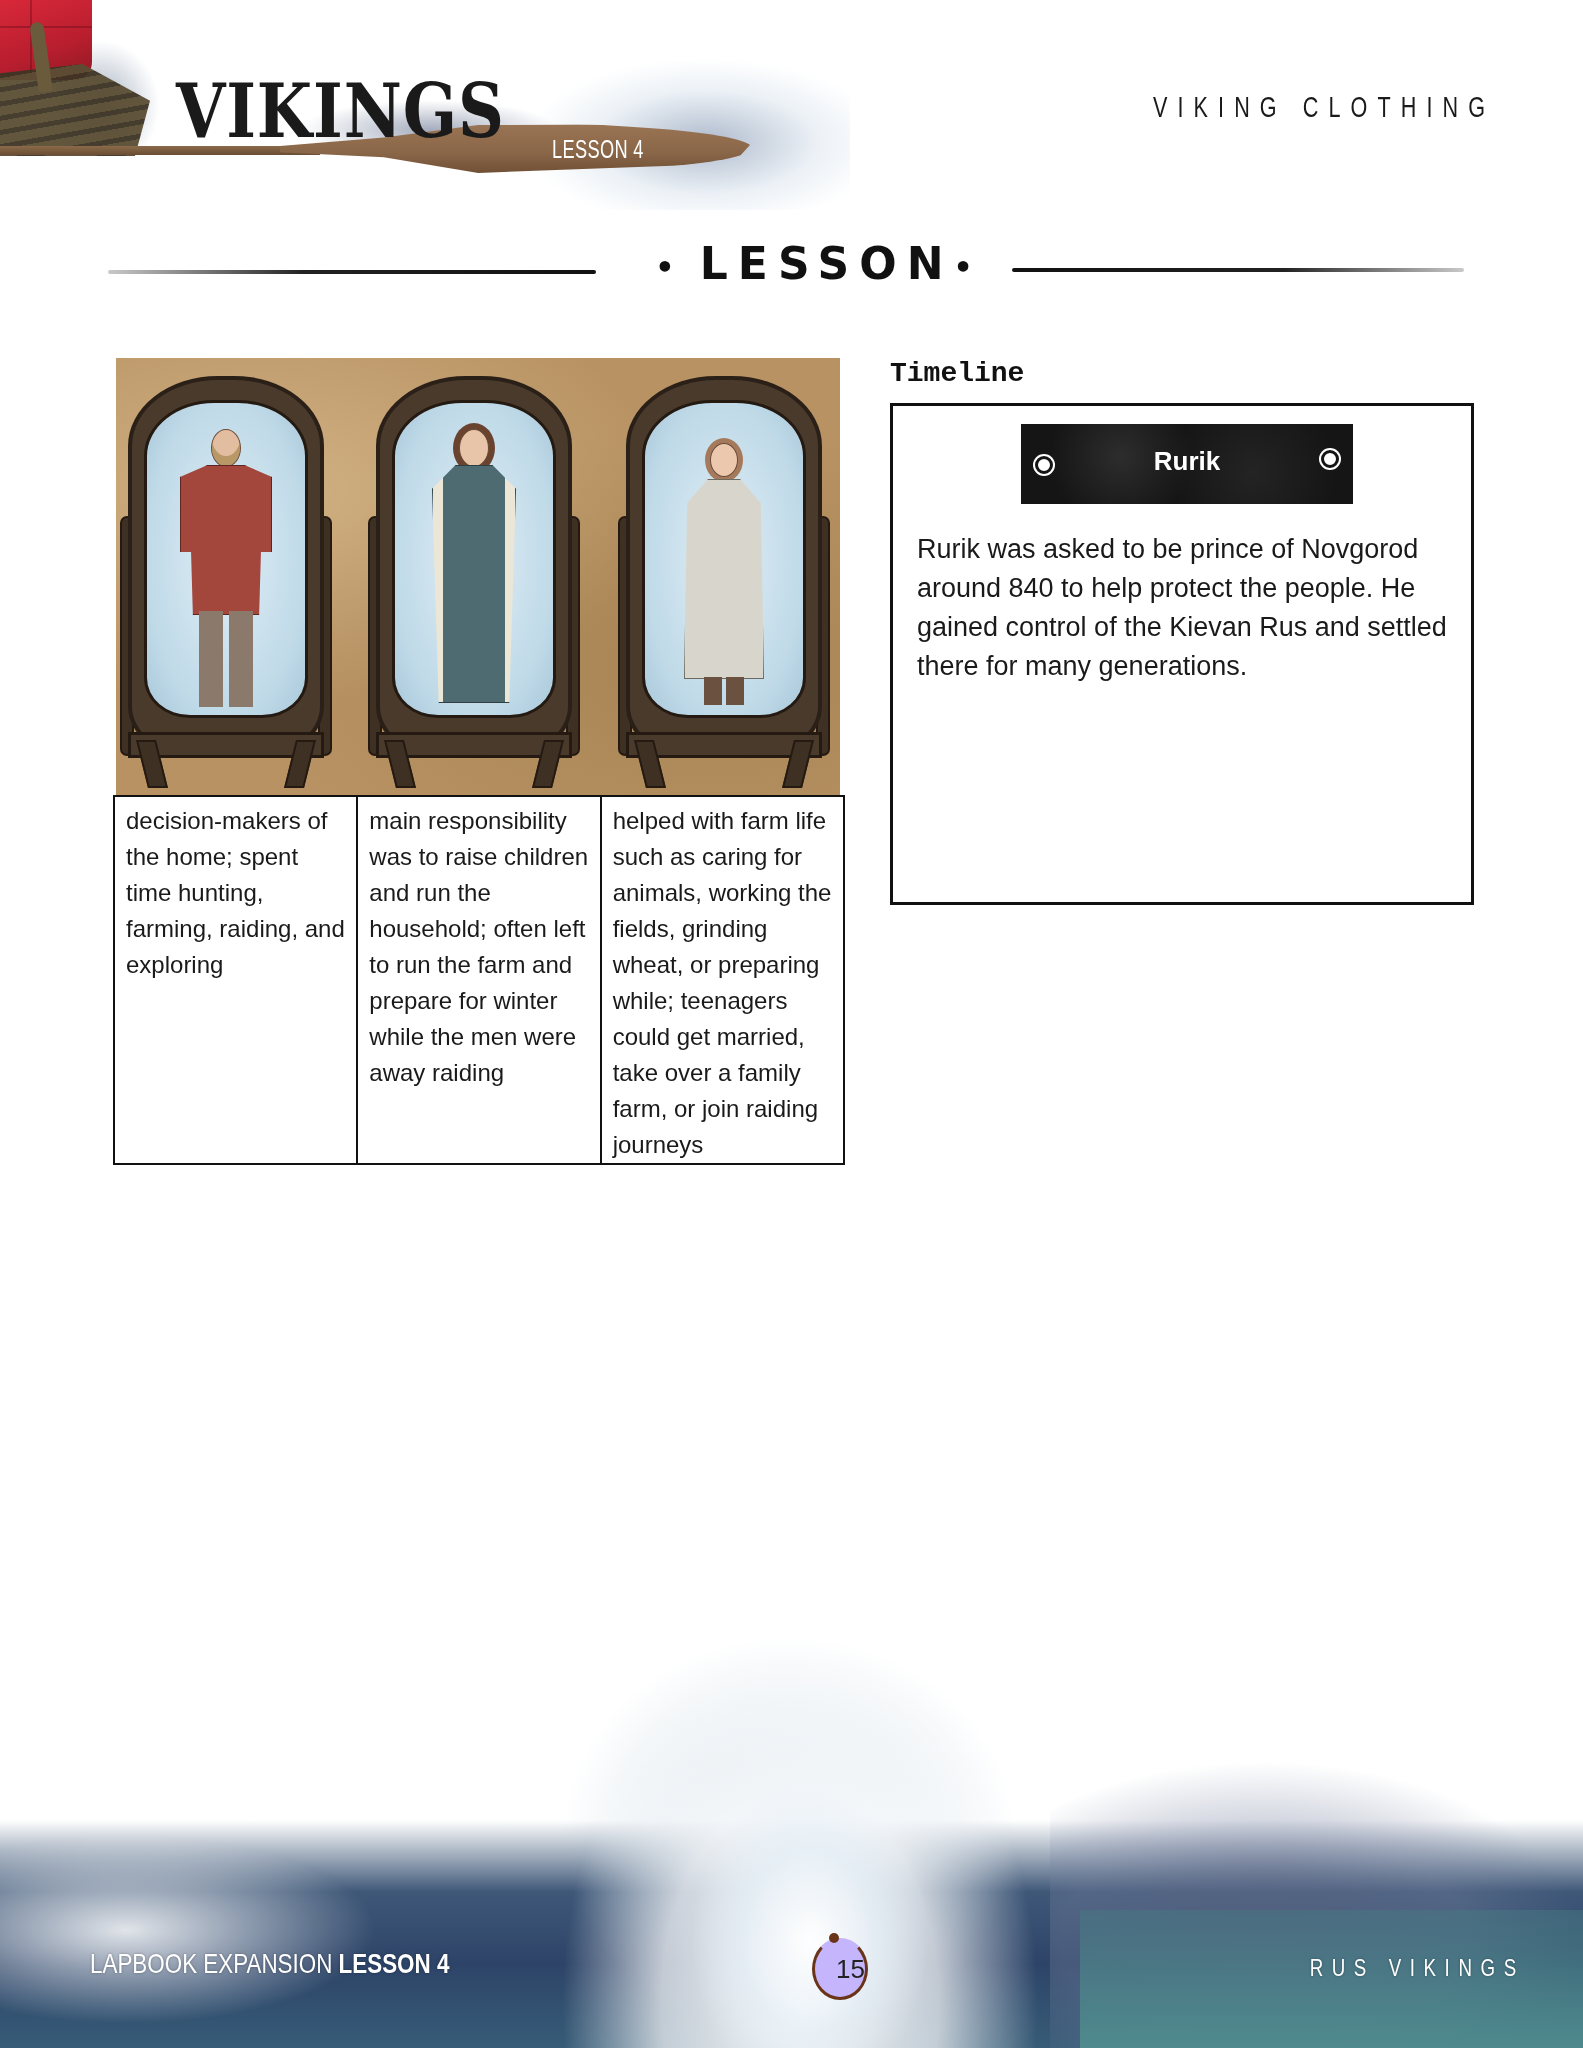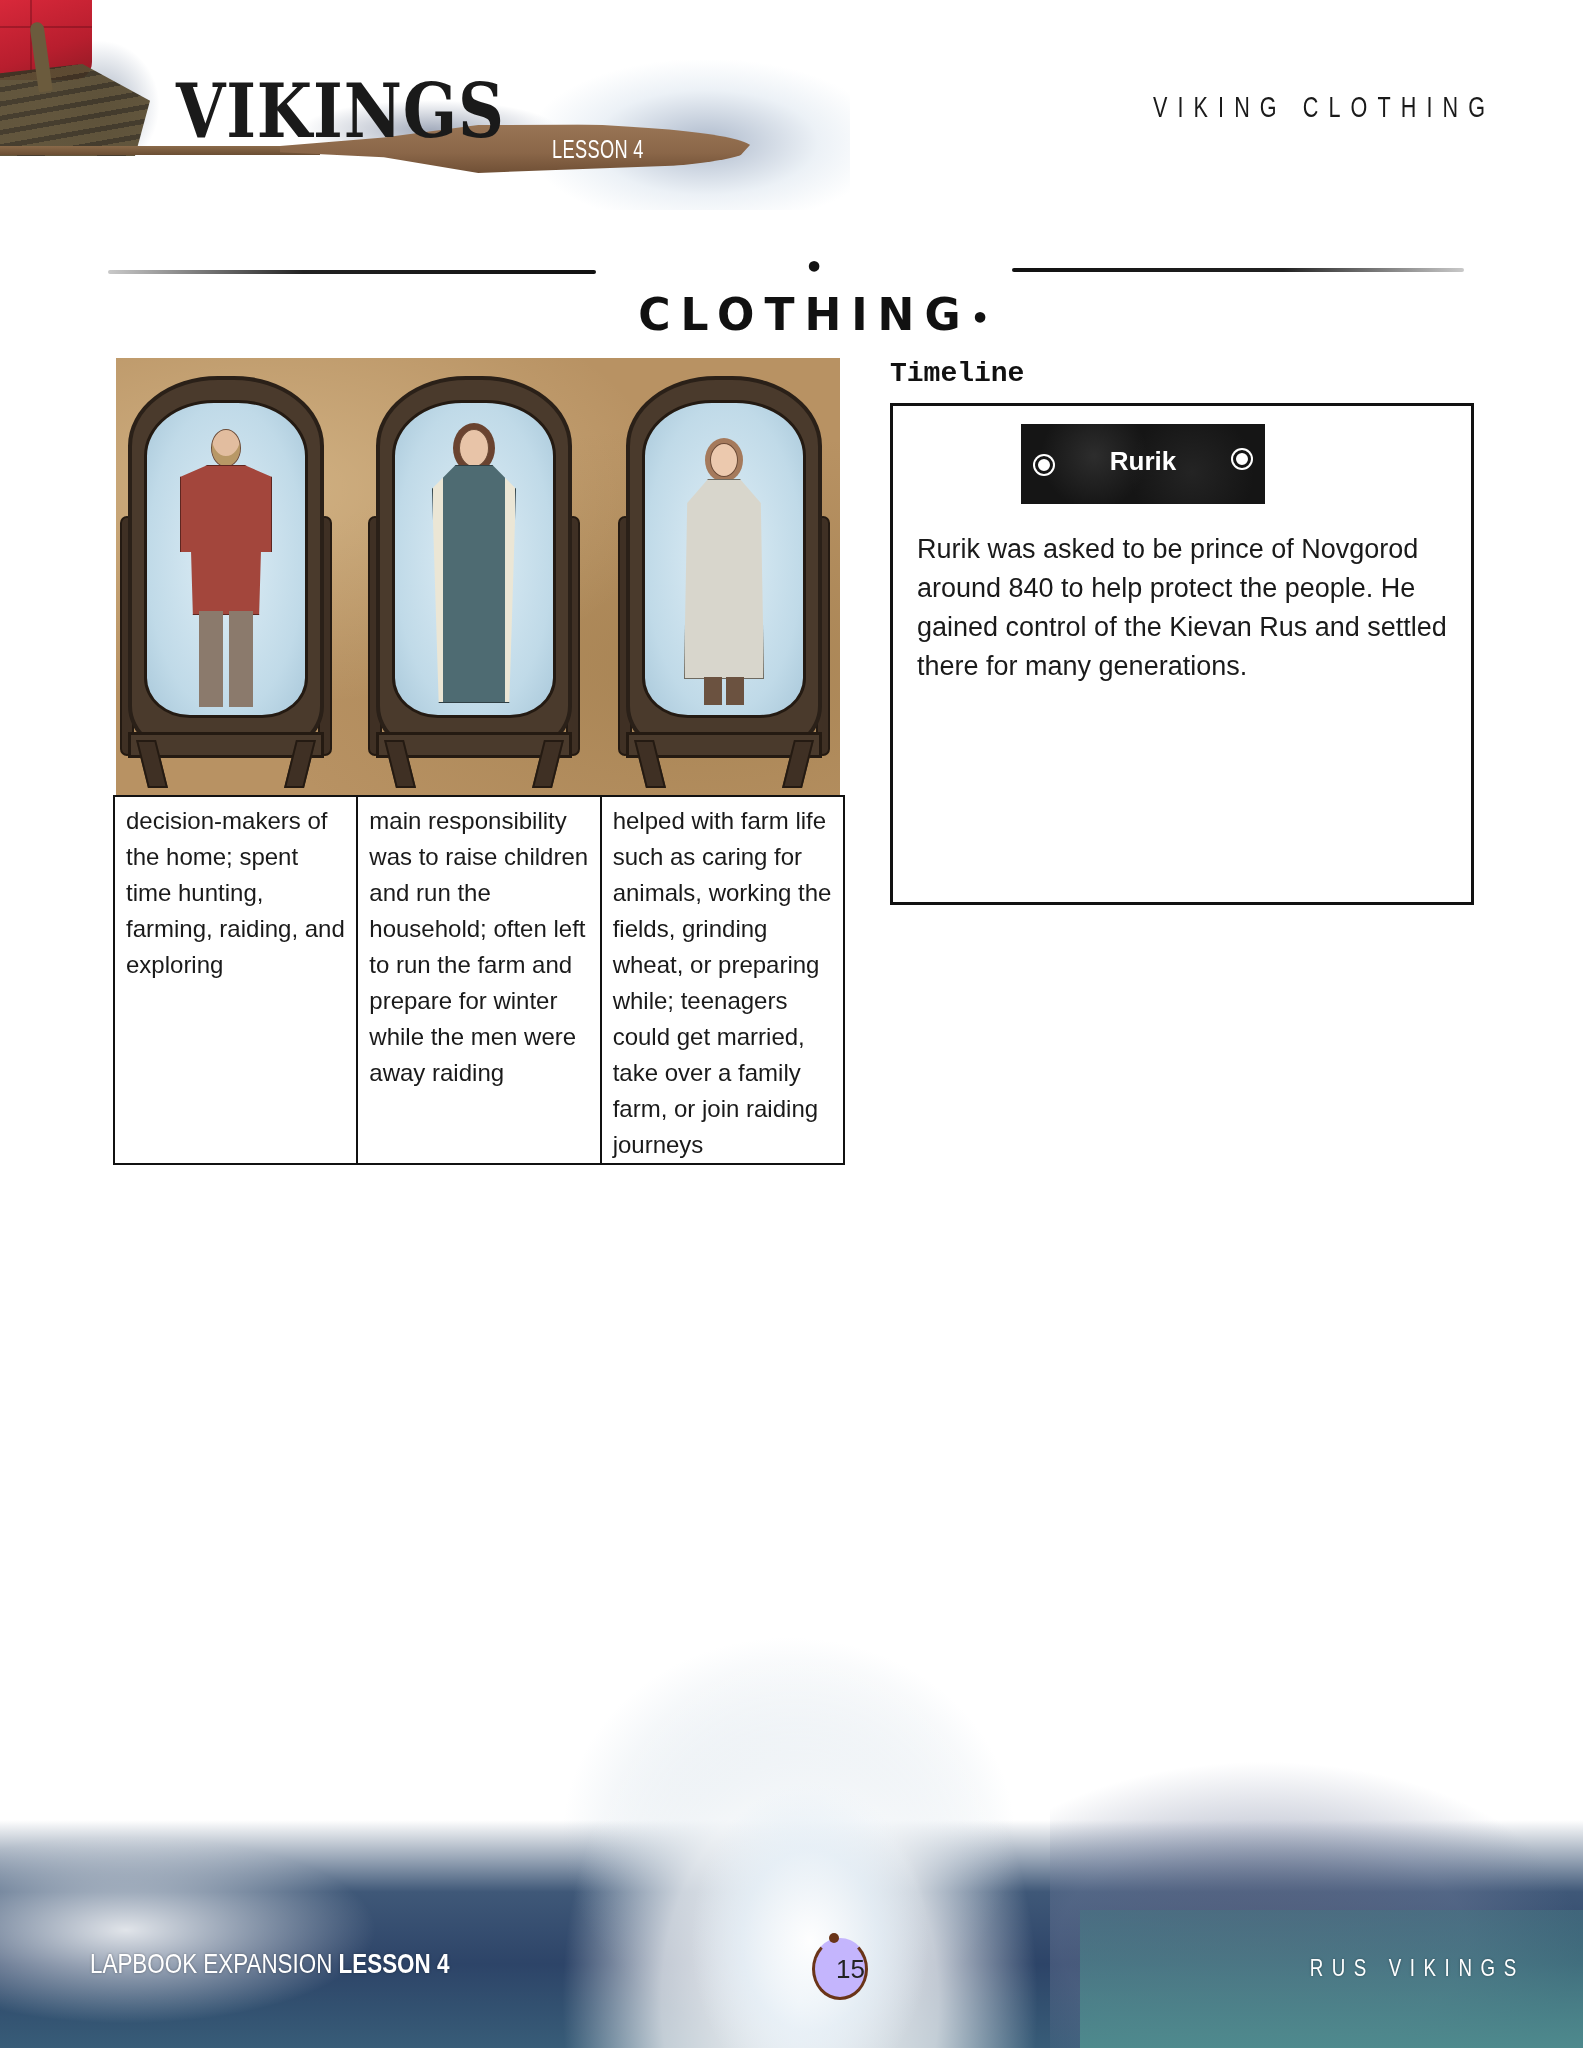--- a/index.html
+++ b/index.html
@@ -82,21 +82,21 @@
   .m3 .fig-body { top: 76px; width: 80px; height: 200px; background: #d8d6cc; border: 1px solid #6e6a60; clip-path: polygon(30% 0, 70% 0, 96% 12%, 100% 100%, 0 100%, 4% 12%); }
   .m3 .fig-legs { top: 274px; width: 40px; height: 28px; background: linear-gradient(90deg, #6b5240 45%, transparent 45% 55%, #6b5240 55%); }
 
   .roles-table { position: absolute; left: 113px; top: 795px; width: 732px; height: 288px; border-collapse: collapse; table-layout: fixed; background: #fff; }
   .roles-table td { border: 2.5px solid #111; vertical-align: top; padding: 6px 10px 0 11px;
     font-family: "Liberation Sans", sans-serif; font-size: 24px; line-height: 36px; color: #1a1a1a; font-weight: normal; }
 
   
   .timeline-label { position: absolute; left: 890px; top: 358px; font-family: Liberation Mono, monospace; font-weight: bold; font-size: 28px; color: #111; }
   .timeline-box { position: absolute; left: 890px; top: 403px; width: 584px; height: 502px; border: 3px solid #111; background: #fff; }
-  .plaque { position: absolute; left: 128px; top: 18px; width: 244px; height: 80px;
+  .plaque { position: absolute; left: 128px; top: 18px; width: 332px; height: 80px;
     background:
       radial-gradient(circle at 30% 40%, rgba(90,90,90,.35), transparent 30%),
       radial-gradient(circle at 70% 60%, rgba(70,70,70,.3), transparent 35%),
       #151515; }
   .plaque-hole { position: absolute; width: 18px; height: 18px; border-radius: 50%; background: #fff; border: 3px solid #151515; box-shadow: 0 0 0 2px #fff; }
   .plaque-hole.l { left: 14px; top: 32px; } .plaque-hole.r { right: 14px; top: 26px; }
   .plaque-name { position: absolute; left: 0; top: 22px; width: 100%; text-align: center; color: #fff; font-family: "Liberation Sans", sans-serif; font-weight: bold; font-size: 26px; }
   .timeline-text { position: absolute; left: 24px; top: 124px; width: 540px; font-family: "Liberation Sans", sans-serif; font-size: 27px; line-height: 39px; color: #1a1a1a; }
 
   
@@ -138,21 +138,21 @@
   <div class="oar-blade"></div>
   <div class="brand-title">VIKINGS</div>
   <div class="lesson-tag">LESSON 4</div>
   <div class="section-title">VIKING CLOTHING</div>
 </header>
 
 <div class="answers-row">
   <div class="rule-left"></div>
   <div class="answers-title">
     <span class="dot">•</span>
-    <span>CLOTHING</span><span class="dot">•</span>
+    <span>LESSON</span><span class="dot">•</span>
   </div>
   <div class="rule-right"></div>
 </div>
 
 <section class="clothing-art">
   <div class="mirror m1">
     <div class="post-l"></div>
     <div class="post-r"></div>
     <div class="frame"></div>
     <div class="glass">

